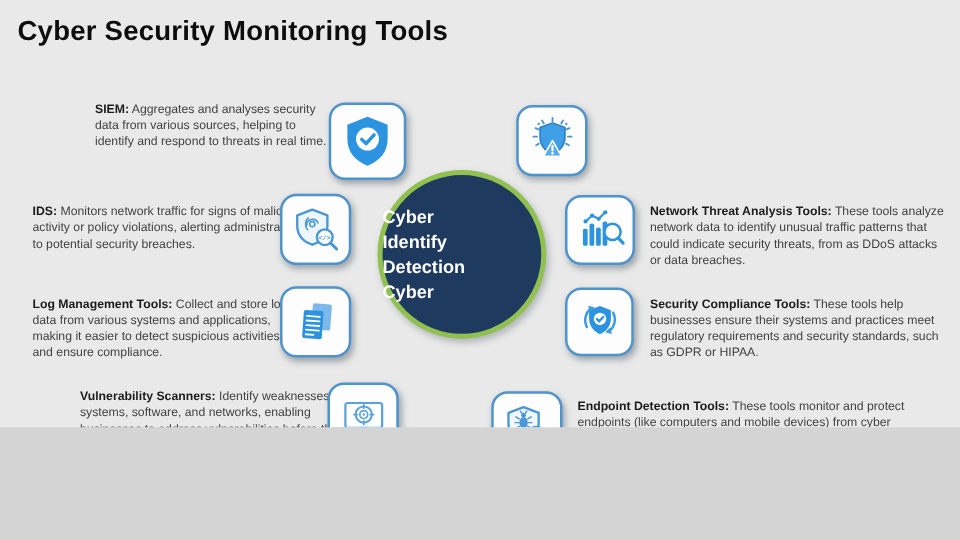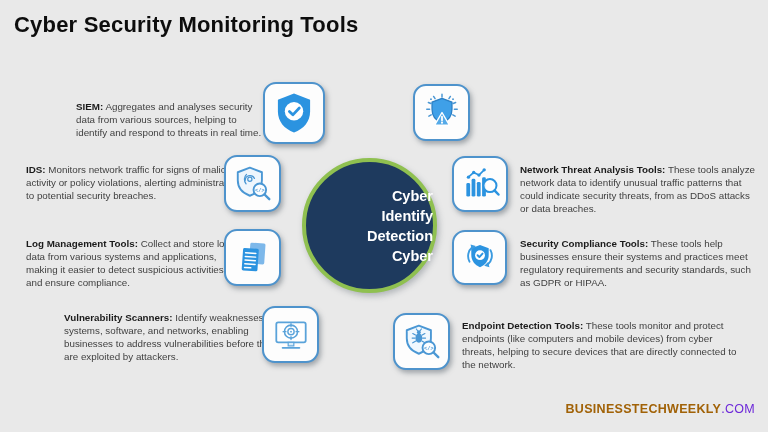--- a/index.html
+++ b/index.html
@@ -1,36 +1,36 @@
 <!DOCTYPE html>
 <html><head>
 <meta charset="utf-8">
 <style>
   html,body{margin:0;padding:0;background:#d4d4d4;}
   .canvas{
-    position:relative;width:768px;height:432px;overflow:hidden;
+    position:relative;width:768px;height:342px;overflow:hidden;
     background:#e9e9e9;font-family:"Liberation Sans",sans-serif;
   }
   .title{
     position:absolute;left:14px;top:12px;margin:0;
     font-size:22px;font-weight:bold;color:#0d0d0d;letter-spacing:.2px;
   }
   .desc{
     position:absolute;margin:0;font-size:9.8px;line-height:1.33;color:#3f3f3f;
   }
   .desc .lead{font-weight:bold;color:#1b1b1b;}
   .icon-box{
     position:absolute;background:#fdfdfd;border:2.5px solid #4e93cc;border-radius:13px;
     display:flex;align-items:center;justify-content:center;
     box-shadow:2px 3px 5px rgba(90,100,110,.5);box-sizing:border-box;
   }
   .center-circle{
-    position:absolute;left:302px;top:158px;width:127px;height:127px;border-radius:50%;
+    position:absolute;left:302px;top:136px;width:127px;height:127px;border-radius:50%;
     background:#1e3a5e;border:4px solid #8fc050;
-    display:flex;flex-direction:column;align-items:flex-end;justify-content:center;
+    display:flex;flex-direction:column;align-items:flex-start;justify-content:center;
     color:#ffffff;font-weight:bold;font-size:14.5px;line-height:1.38;text-align:center;
     box-shadow:2px 3px 6px rgba(90,100,110,.4);
   }
   .footer{position:absolute;right:13px;top:402px;font-size:12.5px;letter-spacing:.3px;}
   .footer .brand{font-weight:bold;color:#a16207;}
   .footer .tld{color:#6d28d9;}
   svg{display:block;}
 </style>
 </head>
 <body>
@@ -39,21 +39,21 @@
 
   <h1 class="title">Cyber Security Monitoring Tools</h1>
 
   <div class="center-circle">
     <div>Cyber</div>
     <div>Identify</div>
     <div>Detection</div>
     <div>Cyber</div>
   </div>
 
-  <p class="desc" style="left:76px;top:100px;width:192px">
+  <p class="desc" style="left:76px;top:81px;width:192px">
     <span class="lead">SIEM:</span>
     <span>Aggregates and analyses security data from various sources, helping to identify and respond to threats in real time.</span>
   </p>
   <p class="desc" style="left:26px;top:163px;width:224px">
     <span class="lead">IDS:</span>
     <span>Monitors network traffic for signs of malicious activity or policy violations, alerting administrators to potential security breaches.</span>
   </p>
   <p class="desc" style="left:26px;top:237px;width:205px">
     <span class="lead">Log Management Tools:</span>
     <span>Collect and store log data from various systems and applications, making it easier to detect suspicious activities and ensure compliance.</span>

